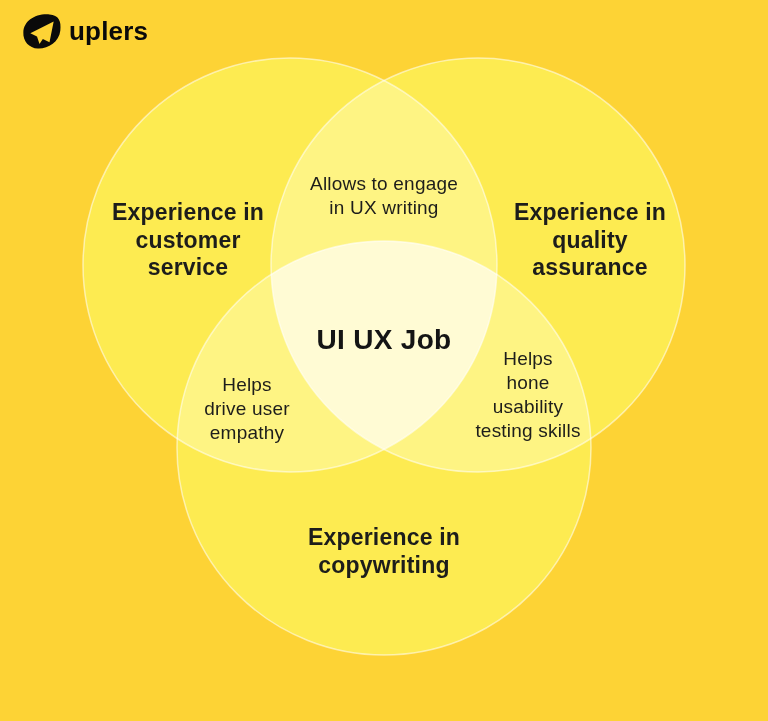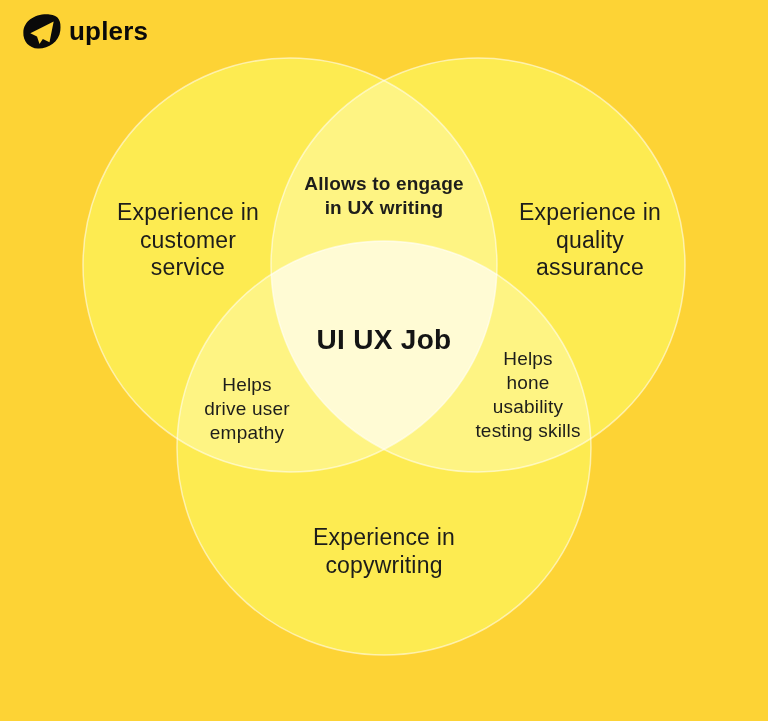--- a/index.html
+++ b/index.html
@@ -19,21 +19,21 @@
     position: absolute;
     transform: translate(-50%, -50%);
     text-align: center;
     white-space: pre-line;
     color: #1d1d1b;
     letter-spacing: 0.2px;
   }
   .set-label {
     font-size: 23px;
     line-height: 1.2;
-    font-weight: 400;
+    font-weight: 700;
   }
   .intersection-label {
     font-size: 19px;
     line-height: 1.27;
     font-weight: 500;
   }
   .center-title {
     position: absolute;
     transform: translate(-50%, -50%);
     text-align: left;
@@ -123,21 +123,21 @@
 customer
 service</div>
 
   <div class="label set-label" style="left:590px; top:240px;">Experience in
 quality
 assurance</div>
 
   <div class="label set-label" style="left:384px; top:552px;">Experience in
 copywriting</div>
 
-  <div class="label intersection-label" style="left:384px; top:196px;font-weight:bold;">Allows to engage
+  <div class="label intersection-label" style="left:384px; top:196px;">Allows to engage
 in UX writing</div>
 
   <div class="label intersection-label" style="left:247px; top:409px;">Helps
 drive user
 empathy</div>
 
   <div class="label intersection-label" style="left:528px; top:395px;">Helps
 hone
 usability
 testing skills</div>

